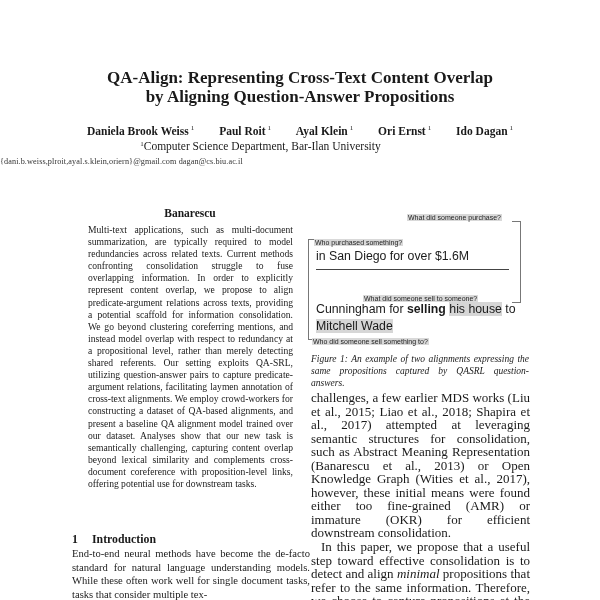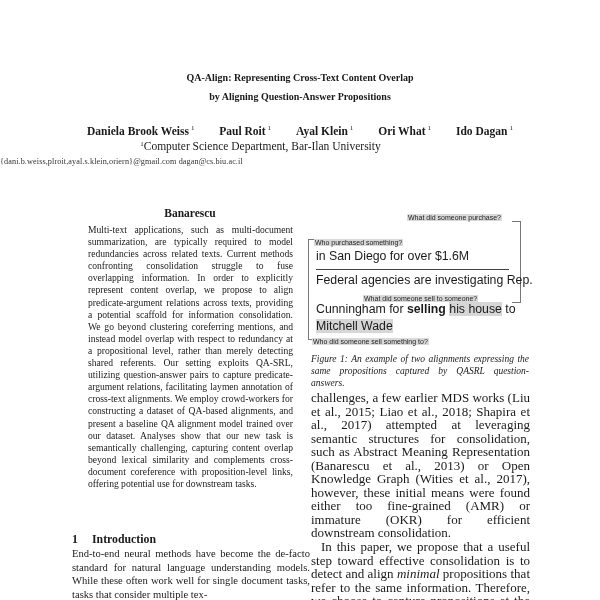--- a/index.html
+++ b/index.html
@@ -1,17 +1,17 @@
 <!DOCTYPE html>
 <html><head>
 <meta charset="utf-8">
 <style>
   html, body { margin:0; padding:0; background:#ffffff; }
   body { width:600px; height:600px; overflow:hidden; position:relative; font-family:"Liberation Serif", serif; color:#1a1a1a; }
-  .title { position:absolute; left:0; width:600px; top:68px; text-align:center; font-weight:bold; font-size:10px; line-height:19px; }
+  .title { position:absolute; left:0; width:600px; top:68px; text-align:center; font-weight:bold; font-size:17px; line-height:19px; }
   .authors { position:absolute; left:0; width:600px; top:125px; text-align:center; font-weight:bold; font-size:11.5px; }
   .authors span.a { margin:0 11px; }
   .authors sup { font-weight:normal; font-size:7px; vertical-align:top; position:relative; top:-1px; margin-left:2px; }
   .affil { position:absolute; left:0; width:521px; top:140px; text-align:center; font-size:11.5px; }
   .affil sup { font-size:7px; vertical-align:top; }
   .emails { position:absolute; left:0; width:488px; top:157px; text-align:left; font-family:Liberation Serif, serif; font-size:8.2px; color:#333; letter-spacing:0.1px; }
 
   .abs-head { position:absolute; left:70px; width:240px; top:207px; text-align:center; font-weight:bold; font-size:11.5px; }
   .abs-body { position:absolute; left:88px; width:205px; top:224px; font-size:9.6px; line-height:12.1px; text-align:justify; hyphens:manual; }
 
@@ -39,21 +39,21 @@
 
 <div class="title">
   <div>QA-Align: Representing Cross-Text Content Overlap</div>
   <div>by Aligning Question-Answer Propositions</div>
 </div>
 
 <div class="authors">
   <span class="a"><span>Daniela Brook Weiss</span><sup>1</sup></span>
   <span class="a"><span>Paul Roit</span><sup>1</sup></span>
   <span class="a"><span>Ayal Klein</span><sup>1</sup></span>
-  <span class="a"><span>Ori What</span><sup>1</sup></span>
+  <span class="a"><span>Ori Ernst</span><sup>1</sup></span>
   <span class="a"><span>Ido Dagan</span><sup>1</sup></span>
 </div>
 
 <div class="affil"><sup>1</sup><span>Computer Science Department, Bar-Ilan University</span></div>
 
 <div class="emails">{dani.b.weiss,plroit,ayal.s.klein,oriern}@gmail.com dagan@cs.biu.ac.il</div>
 
 <div class="abs-head">Banarescu</div>
 <div class="abs-body">Multi-text applications, such as multi-document summarization, are typically required to model redundancies across related texts. Current methods confronting consolida­tion struggle to fuse overlapping information. In order to explicitly represent content over­lap, we propose to align predicate-argument relations across texts, providing a potential scaffold for information consolidation. We go beyond clustering coreferring mentions, and instead model overlap with respect to re­dundancy at a propositional level, rather than merely detecting shared referents. Our setting exploits QA-SRL, utilizing question-answer pairs to capture predicate-argument relations, facilitating laymen annotation of cross-text alignments. We employ crowd-workers for constructing a dataset of QA-based align­ments, and present a baseline QA alignment model trained over our dataset. Analyses show that our new task is semantically challenging, capturing content overlap beyond lexical similarity and complements cross-document coreference with proposition-level links, offering potential use for downstream tasks.</div>
 
@@ -62,21 +62,20 @@
 
 <div class="fig">
 
   <div class="bracket" style="left:212px; top:16px; width:8px; height:80px; border-left:none;"></div>
   <div class="bracket" style="left:8px; top:34px; width:8px; height:99px; border-right:none;"></div>
 
   <span class="q" style="left:107px; top:9px;">What did someone purchase?</span>
   <span class="q" style="left:14px; top:34px;">Who purchased something?</span>
   <div class="line" style="top:44px;">in San Diego for over $1.6M</div>
   <div class="rule" style="top:64px;"></div>
-  <div class="line" style="top:68px;">Federal agencies are investigating Rep.</div>
 
   <span class="q" style="left:63px; top:90px;">What did someone sell to someone?</span>
   <div class="line" style="top:97px;">
     <span>Cunningham for</span>
     <span class="b">selling</span>
     <span class="hl">his house</span>
     <span>to</span>
   </div>
   <div class="line" style="top:114px;"><span class="hl">Mitchell Wade</span></div>
   <span class="q" style="left:12px; top:133px;">Who did someone sell something to?</span>

